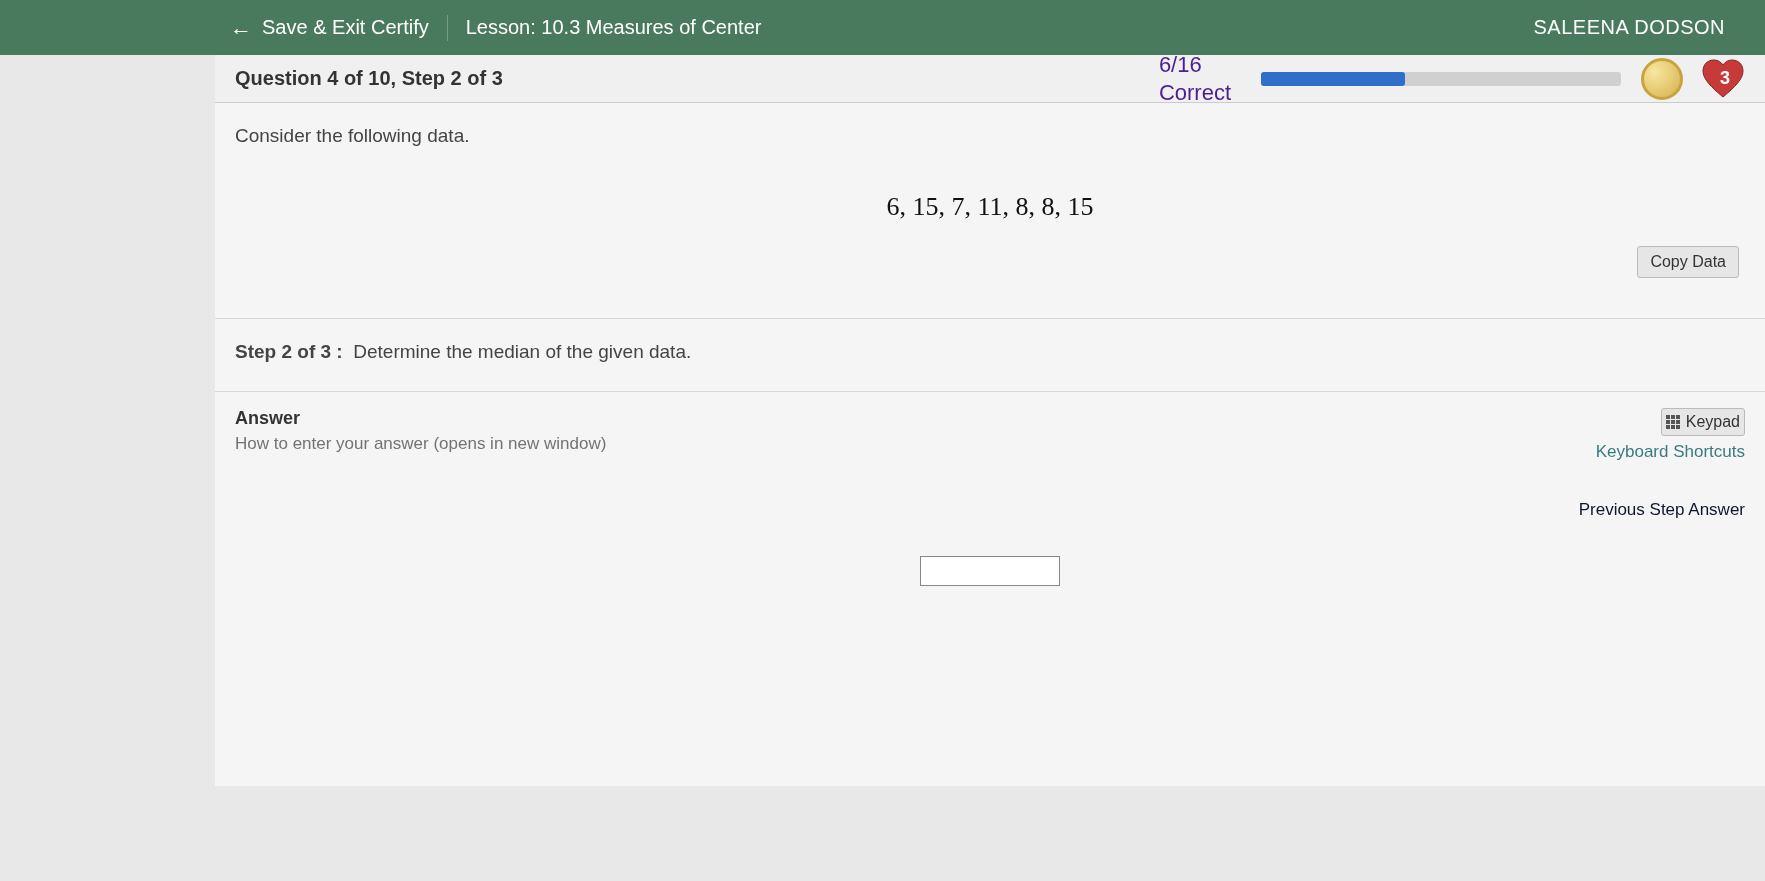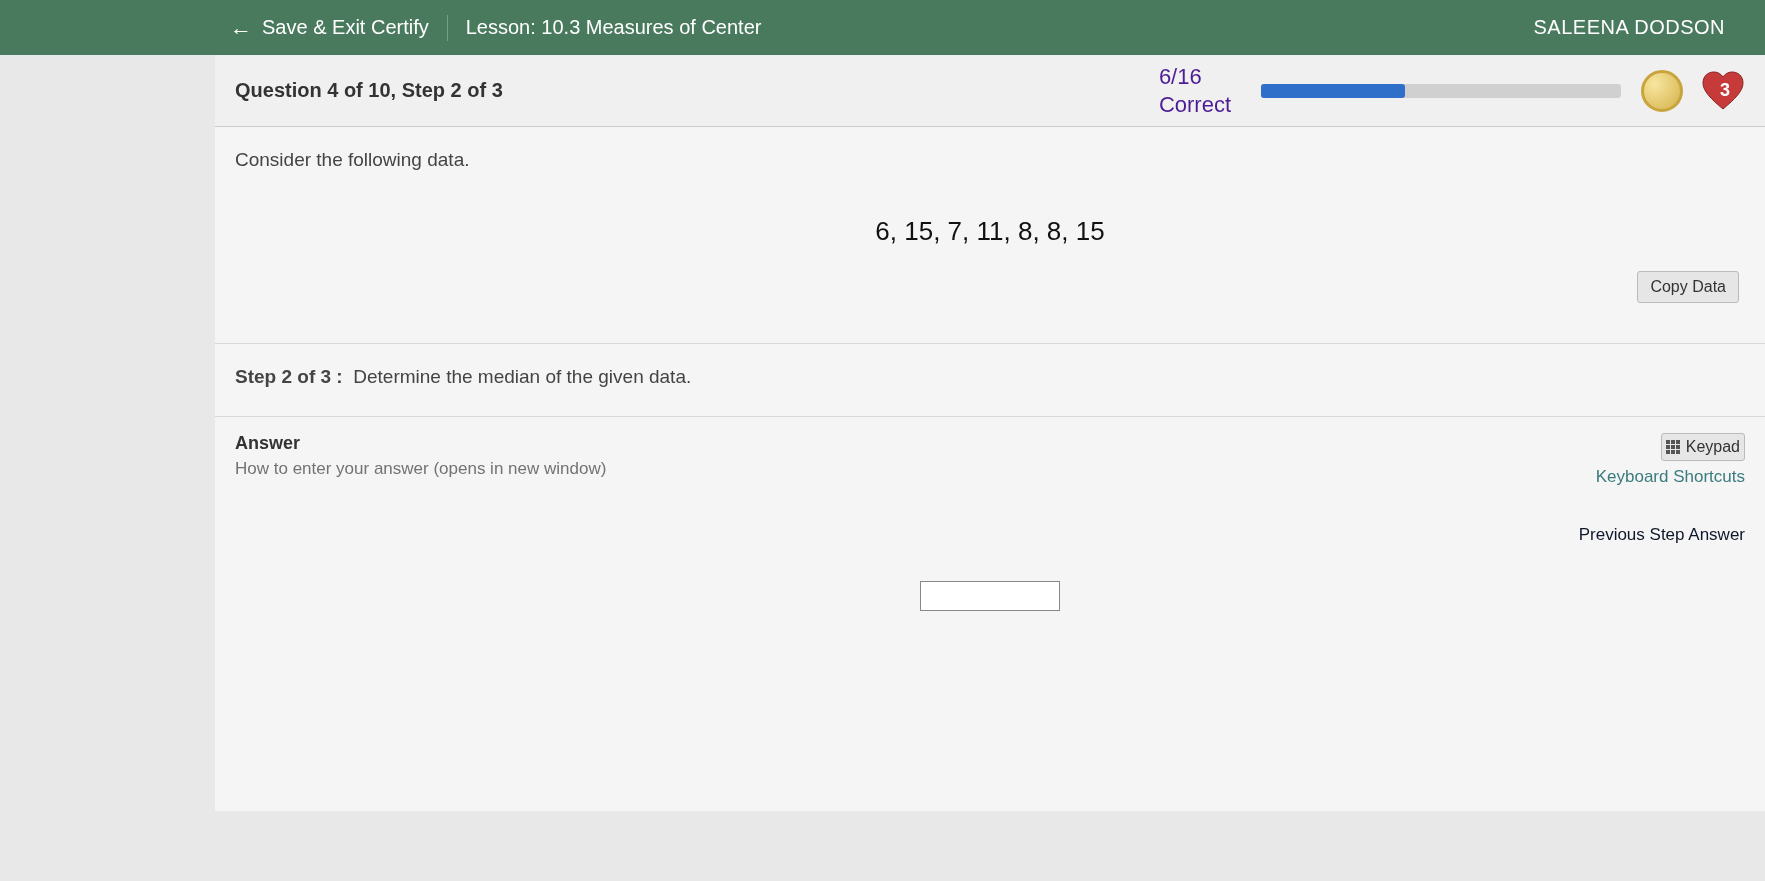--- a/index.html
+++ b/index.html
@@ -40,21 +40,21 @@
     .content-wrap {
       margin-left: 215px;
       margin-right: 0;
     }
 
     .question-header {
       background: #f0f0f0;
       border-bottom: 1px solid #ccc;
       display: flex;
       align-items: center;
-      height: 72px;
+      height: 48px;
       padding: 0 20px;
     }
     .question-title {
       font-size: 20px;
       font-weight: 700;
       color: #333;
     }
     .score-block {
       margin-left: auto;
       text-align: left;
@@ -101,21 +101,21 @@
 
     .panel {
       background: #f5f5f5;
       border-bottom: 1px solid #d8d8d8;
     }
 
     .prompt-panel { padding: 22px 20px 40px; }
     .prompt-text { font-size: 19px; color: #444; margin-bottom: 45px; }
     .data-values {
       text-align: center;
-      font-family: Liberation Sans, sans-serif;
+      font-family: Liberation Serif, serif;
       font-size: 26px;
       color: #111;
     }
     .copy-data-row {
       text-align: right;
       margin-top: 24px;
       padding-right: 6px;
     }
     .copy-data-btn {
       background: #e6e6e6;

